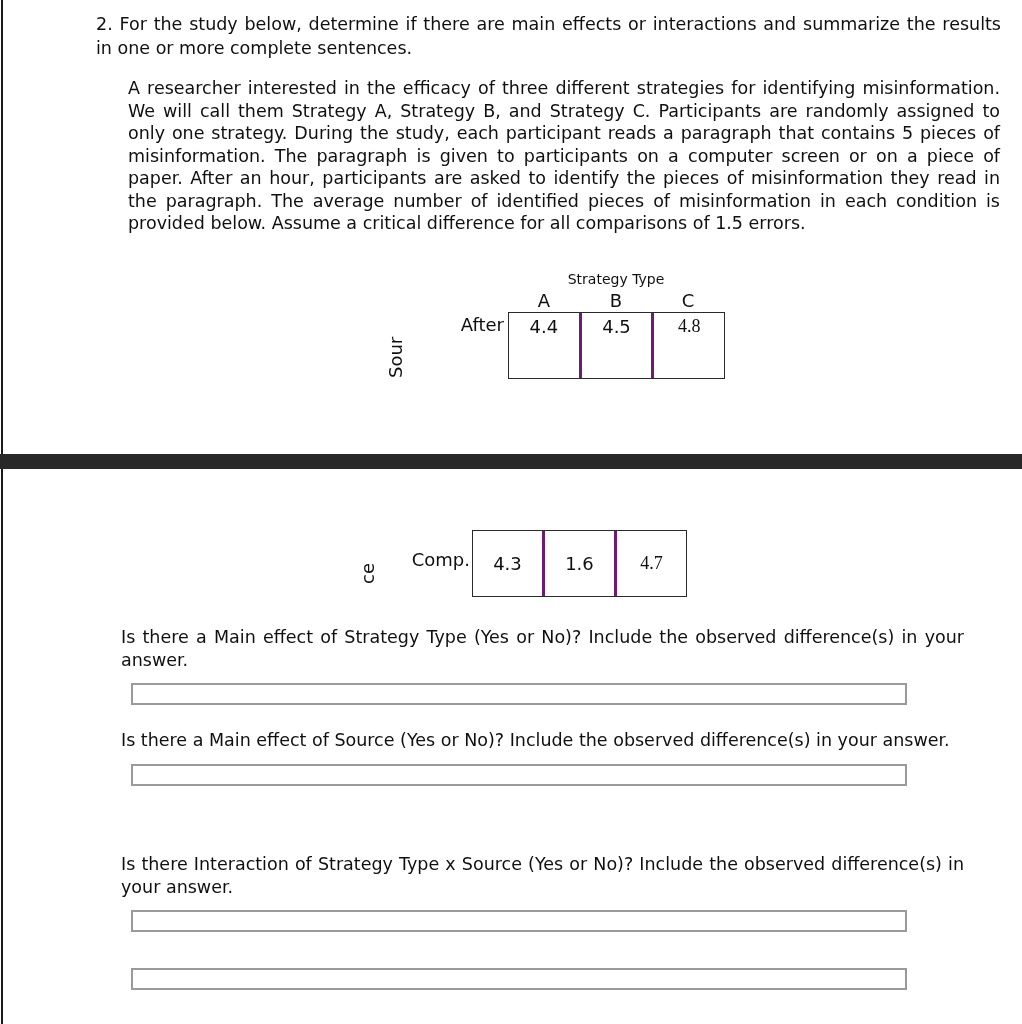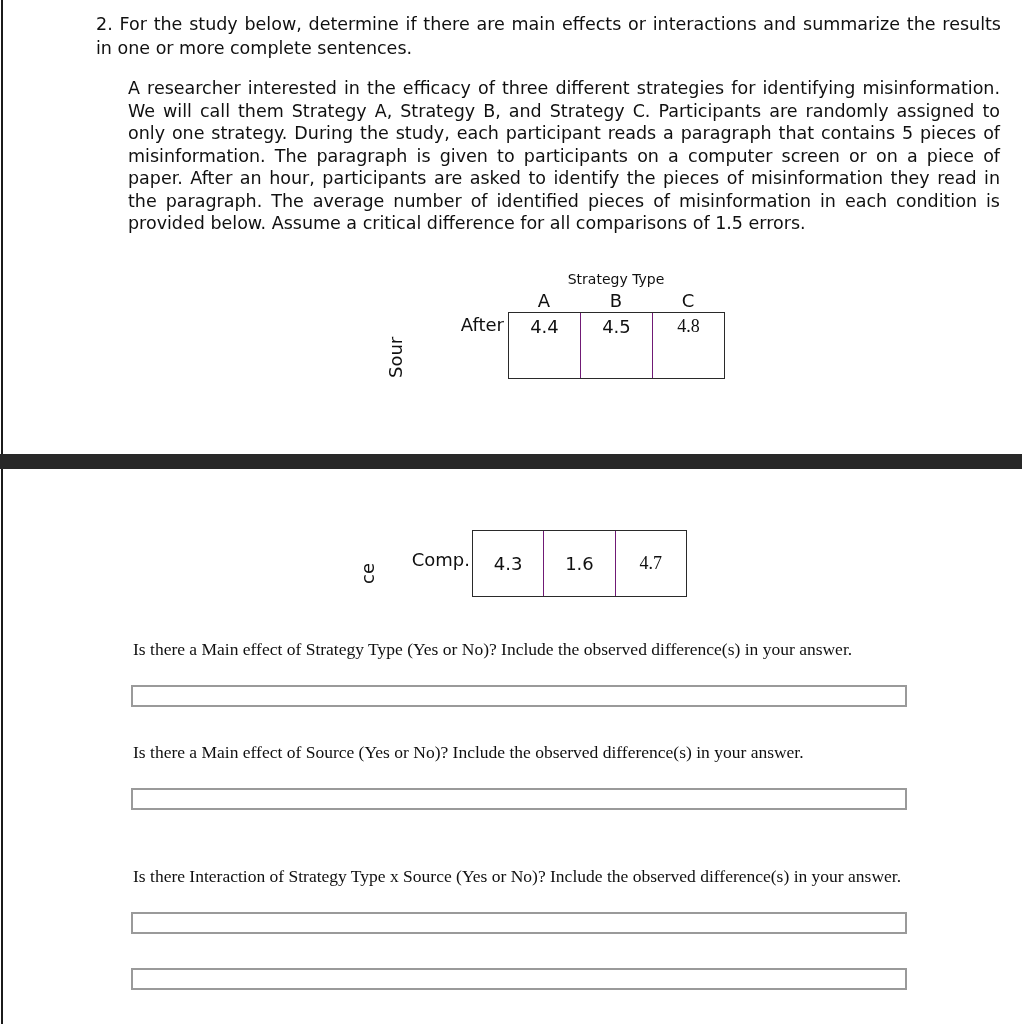--- a/index.html
+++ b/index.html
@@ -145,21 +145,21 @@
     width: 217px;
     height: 67px;
   }
   .cells-bottom {
     top: 6px;
     width: 215px;
     height: 67px;
   }
   .cell {
     flex: 1 1 0;
-    border-right: 1px solid #701a75;
+    border-right: 3px solid #701a75;
     box-sizing: border-box;
     font-size: 18px;
     text-align: center;
   }
   .cell:last-child { border-right: none; font-family: Liberation Serif, serif; }
   .cells-top .cell { padding-top: 3px; }
   .cells-bottom .cell {
     display: flex;
     align-items: center;
     justify-content: center;
@@ -179,22 +179,21 @@
   }
   .qa-block {
     position: absolute;
     left: 121px;
     width: 843px;
   }
   .qa-text {
     font-size: 17.5px;
     line-height: 22.5px;
     text-align: justify;
-    margin: 12px;
-    font-family: Liberation Serif, serif;
+    margin: 0;
   }
   .answer-box {
     margin-top: 12px;
     margin-left: 10px;
     width: 776px;
     height: 22px;
     border: 2px solid #9a9a9a;
     background: #ffffff;
     box-sizing: border-box;
   }

